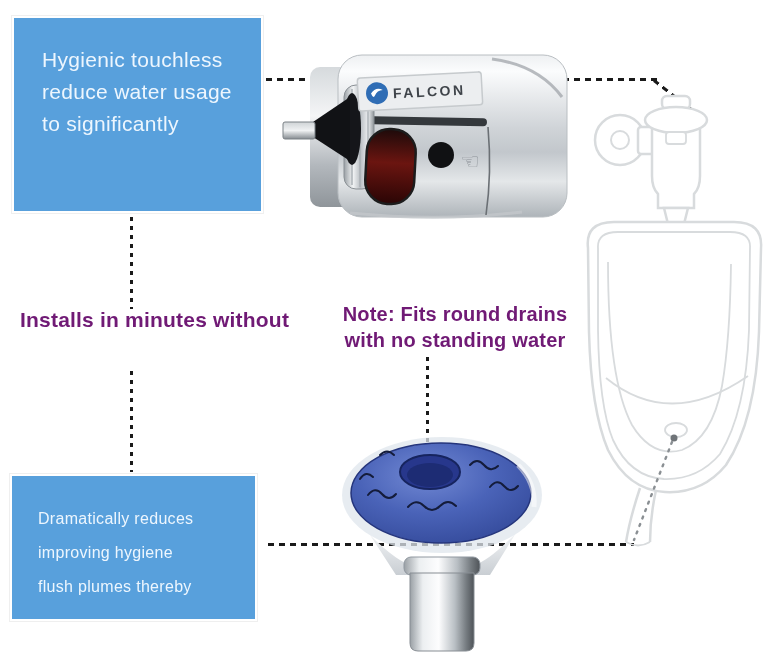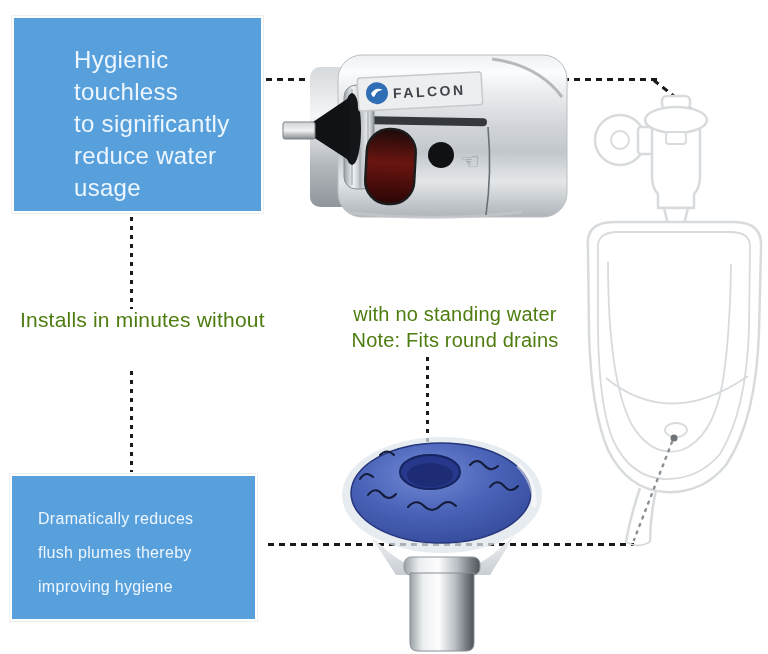--- a/index.html
+++ b/index.html
@@ -7,25 +7,25 @@
   body { font-family:"Liberation Sans", sans-serif; }
   #canvas {
     position:relative; width:768px; height:654px; background:#ffffff; overflow:hidden;
   }
   .blue-box {
     position:absolute; background:#58A0DC; color:#EDF6FE;
     border:2px solid #ffffff; box-shadow:0 0 0 1px rgba(150,150,150,0.15);
   }
   .blue-box .line { letter-spacing:0.3px; }
   #box-touchless { left:12px; top:16px; width:251px; height:197px; padding:26px 0 0 28px; }
-  #box-touchless .line { font-size:24px; line-height:32px; font-weight:400;margin-left:32px; }
+  #box-touchless .line { font-size:21px; line-height:32px; font-weight:400; }
   #box-plumes { left:10px; top:474px; width:247px; height:147px; padding:26px 0 0 26px; }
   #box-plumes .line { font-size:16px; line-height:34px; font-weight:400; }
 
-  .dark-text { position:absolute; color:#4d7c0f; font-weight:400; }
+  .dark-text { position:absolute; color:#701a75; font-weight:700; }
   #installs-text { left:20px; top:306px; width:310px; font-size:21px; line-height:28px; letter-spacing:0.2px; }
   #note-text { left:330px; top:301px; width:250px; font-size:20px; line-height:26px; text-align:center; letter-spacing:0.2px; }
 
   .conn { position:absolute; z-index:1; }
   .conn.h { height:3px; background:repeating-linear-gradient(90deg,#1a1a1a 0 6px,transparent 6px 11px); }
   .conn.v { width:3px; background:repeating-linear-gradient(180deg,#1a1a1a 0 4px,transparent 4px 9px); }
   #conn-top { left:266px; top:78px; width:392px; }
   #conn-top-diag { left:654px; top:79px; width:60px; height:3px;
      background:repeating-linear-gradient(90deg,#1a1a1a 0 6px,transparent 6px 11px);
      transform:rotate(38deg); transform-origin:left center; }
@@ -46,37 +46,37 @@
 
   <div class="conn h" id="conn-top"></div>
   <div class="conn" id="conn-top-diag"></div>
   <div class="conn v" id="conn-left-1"></div>
   <div class="conn v" id="conn-left-2"></div>
   <div class="conn h" id="conn-bottom"></div>
   <div class="conn v" id="conn-note"></div>
 
   <div class="blue-box" id="box-touchless">
     <div class="line">Hygienic touchless</div>
+    <div class="line">reduce water usage</div>
     <div class="line">to significantly</div>
-    <div class="line">reduce water usage</div>
   </div>
 
   <div class="dark-text" id="installs-text">
     <div>Installs in minutes without</div>
   </div>
 
   <div class="dark-text" id="note-text">
+    <div>Note: Fits round drains</div>
     <div>with no standing water</div>
-    <div>Note: Fits round drains</div>
   </div>
 
   <div class="blue-box" id="box-plumes">
     <div class="line">Dramatically reduces</div>
+    <div class="line">improving hygiene</div>
     <div class="line">flush plumes thereby</div>
-    <div class="line">improving hygiene</div>
   </div>
 
   <svg class="art" id="actuator-svg" width="295" height="180" viewBox="0 0 295 180">
     <defs>
       <linearGradient id="bodyG" x1="0" y1="0" x2="0" y2="1">
         <stop offset="0" stop-color="#eef0f2"></stop>
           <stop offset="0.1" stop-color="#fbfcfd"></stop>
         <stop offset="0.45" stop-color="#d0d4d8"></stop>
           <stop offset="0.6" stop-color="#c2c7cc"></stop>
         <stop offset="0.78" stop-color="#e4e7e9"></stop>

